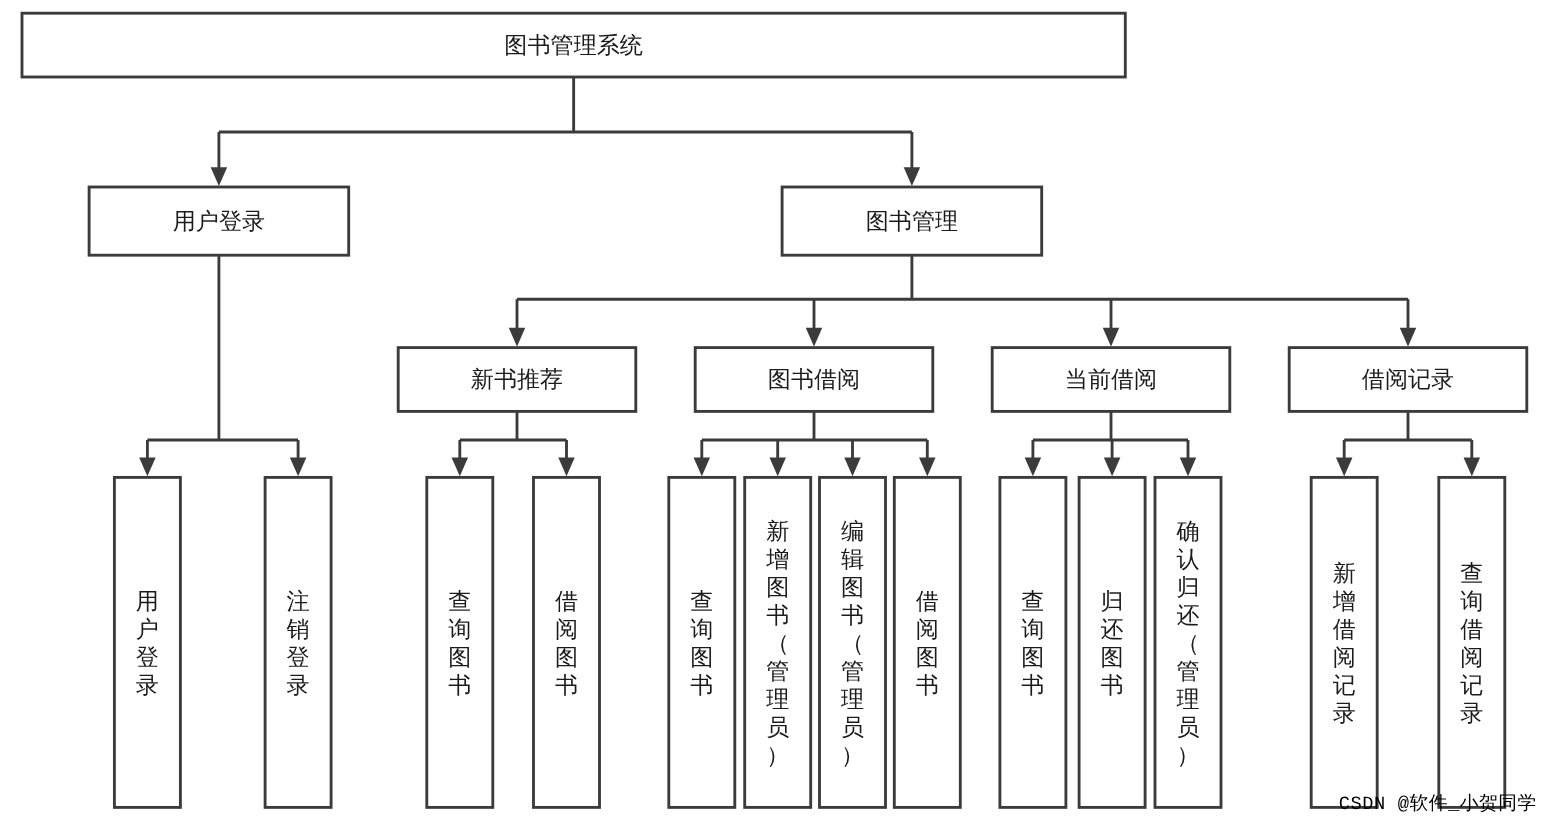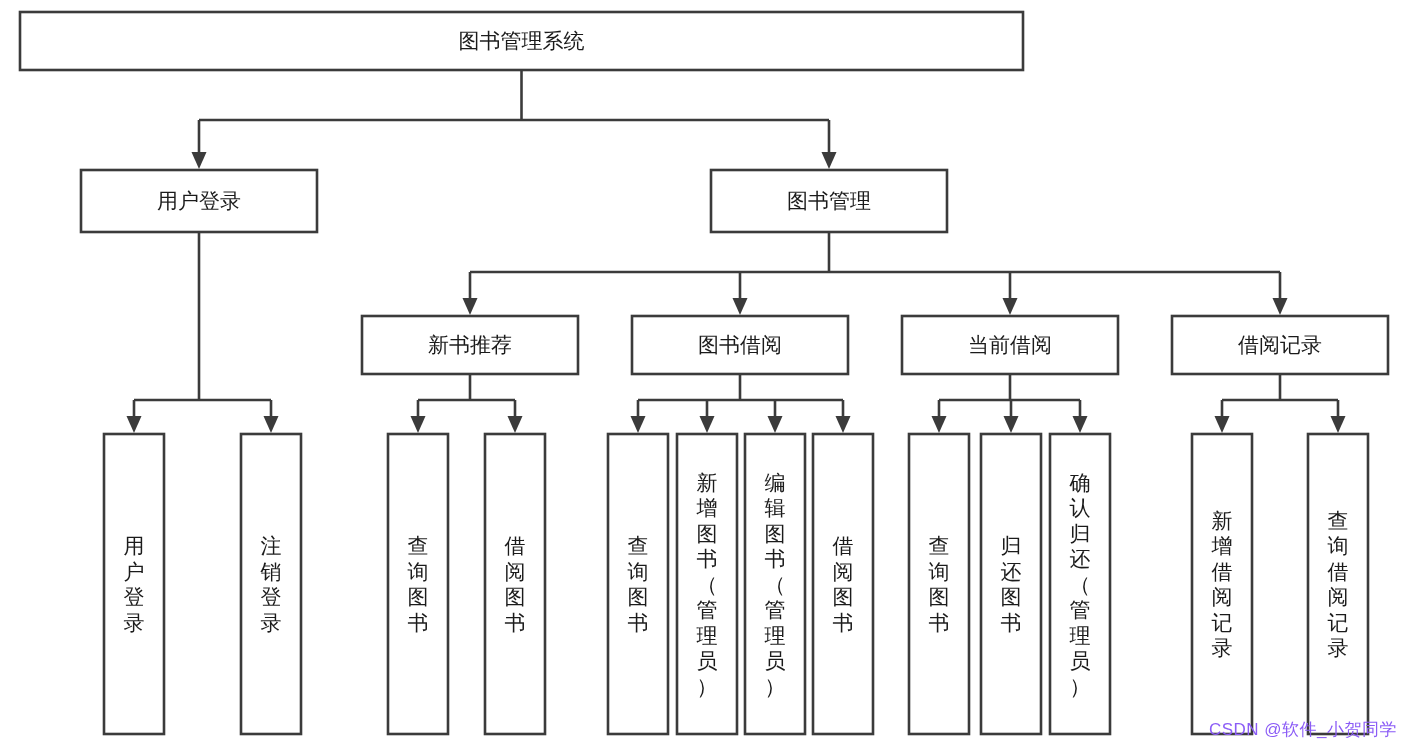--- a/index.html
+++ b/index.html
@@ -50,23 +50,23 @@
     fill: none;
   }
   .arrow-head {
     fill: #3b3b3b;
     stroke: none;
   }
   .watermark {
     position: absolute;
     right: 8px;
     bottom: 6px;
-    font-family: Liberation Sans, sans-serif;
+    font-family: Liberation Mono, monospace;
     font-size: 17px;
-    color: #8b5cf6;
+    color: #000000;
     white-space: nowrap;
     letter-spacing: 0.5px;
     user-select: none;
   }
 </style>
 </head>
 <body>
 
 <div id="diagram-root">
   <svg id="flow-svg" viewBox="0 0 1405 747">

